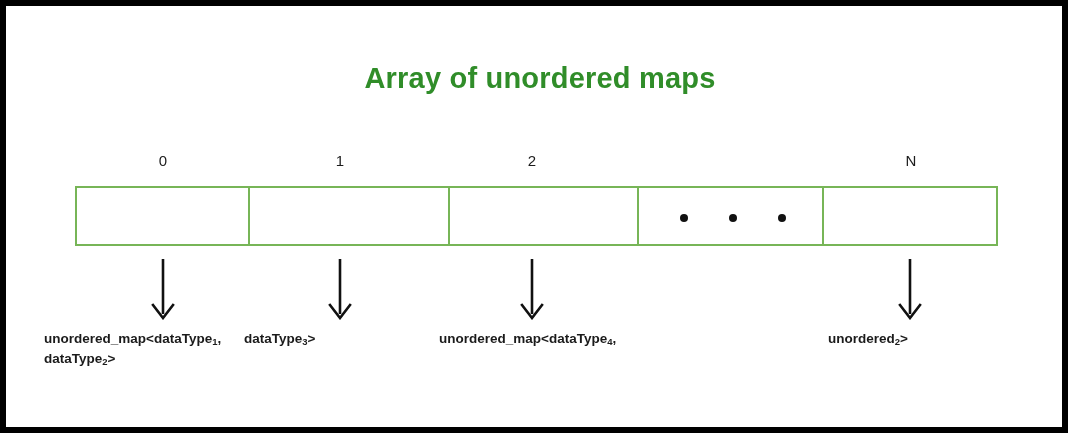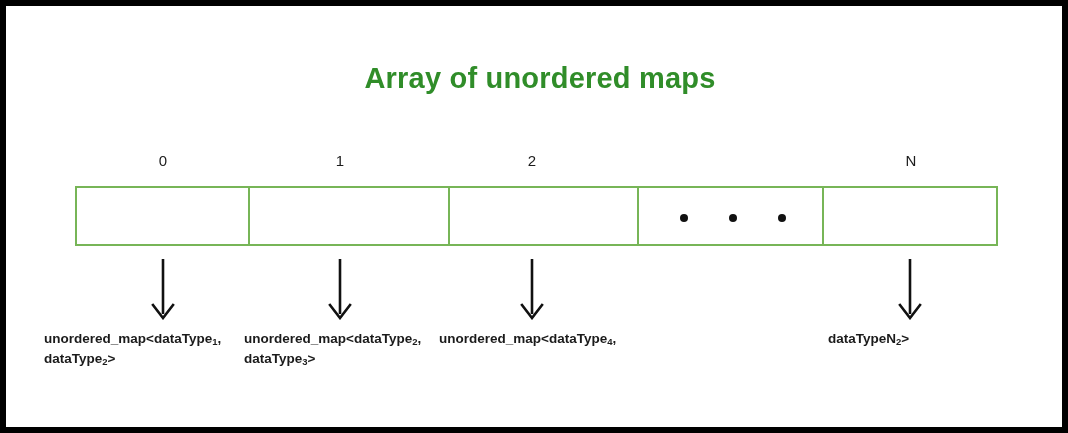--- a/index.html
+++ b/index.html
@@ -149,25 +149,24 @@
       <polyline points="5,47 15,60 25,47" fill="none" stroke="#111111" stroke-width="2.6" stroke-linecap="square" stroke-linejoin="miter"></polyline>
     </svg>
   </div>
 
   <div class="type-label" style="left:38px;">
     <div><span>unordered_map&lt;dataType</span><sub>1</sub><span>,</span></div>
     <div><span>dataType</span><sub>2</sub><span>&gt;</span></div>
   </div>
 
   <div class="type-label" style="left:238px;">
-    <div><span>unordered_map&lt;dataType</span><sub>2</sub><span>,</span></div>
     <div><span>dataType</span><sub>3</sub><span>&gt;</span></div>
   </div>
 
   <div class="type-label" style="left:433px;">
     <div><span>unordered_map&lt;dataType</span><sub>4</sub><span>,</span></div>
   </div>
 
   <div class="type-label" style="left:822px;">
-    <div><span>dataTypeN</span><sub>2</sub><span>&gt;</span></div>
+    <div><span>unordered</span><sub>2</sub><span>&gt;</span></div>
   </div>
 
 </div>
 
 </body></html>

